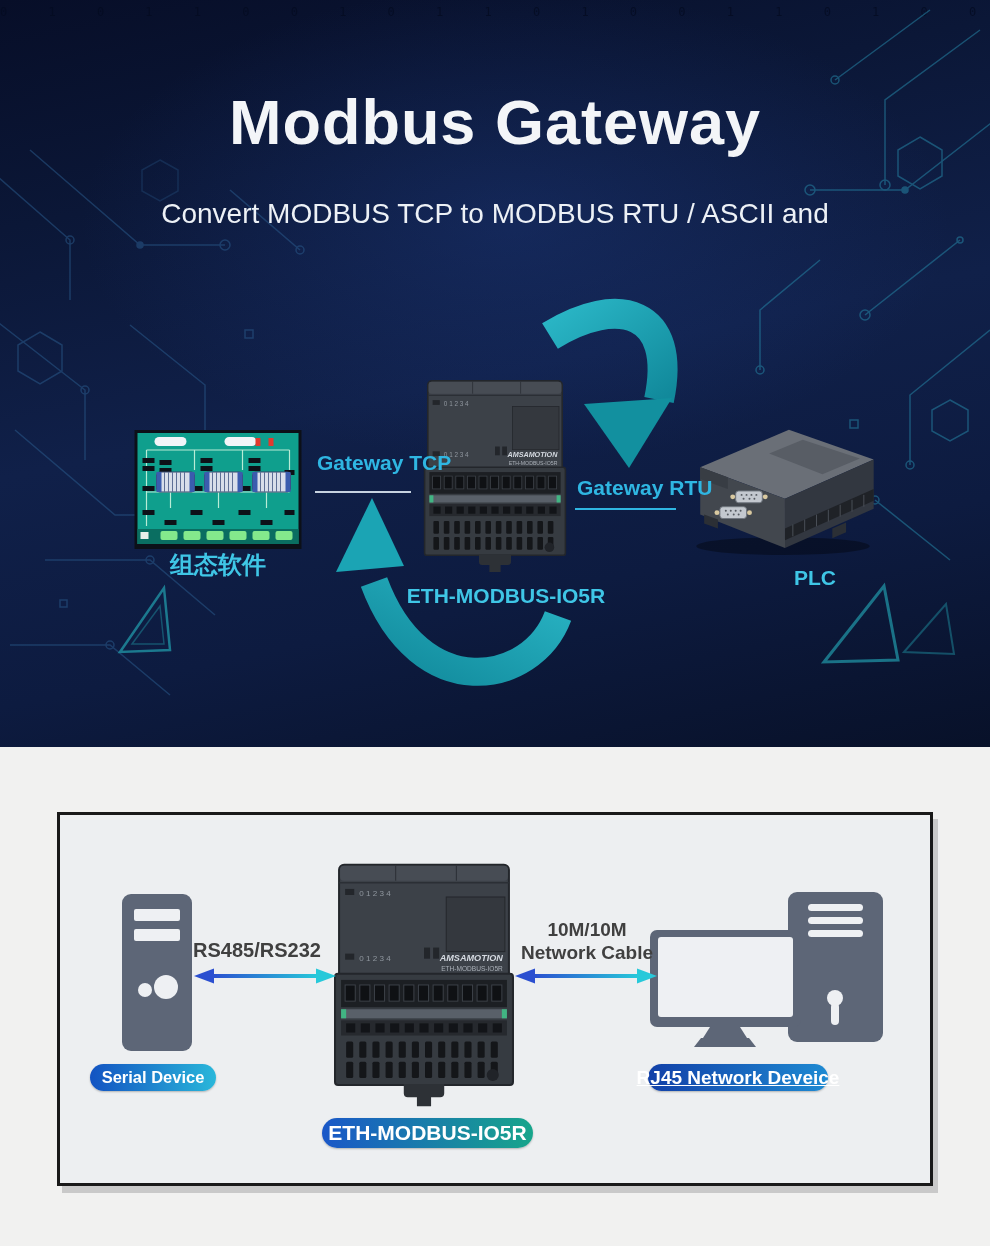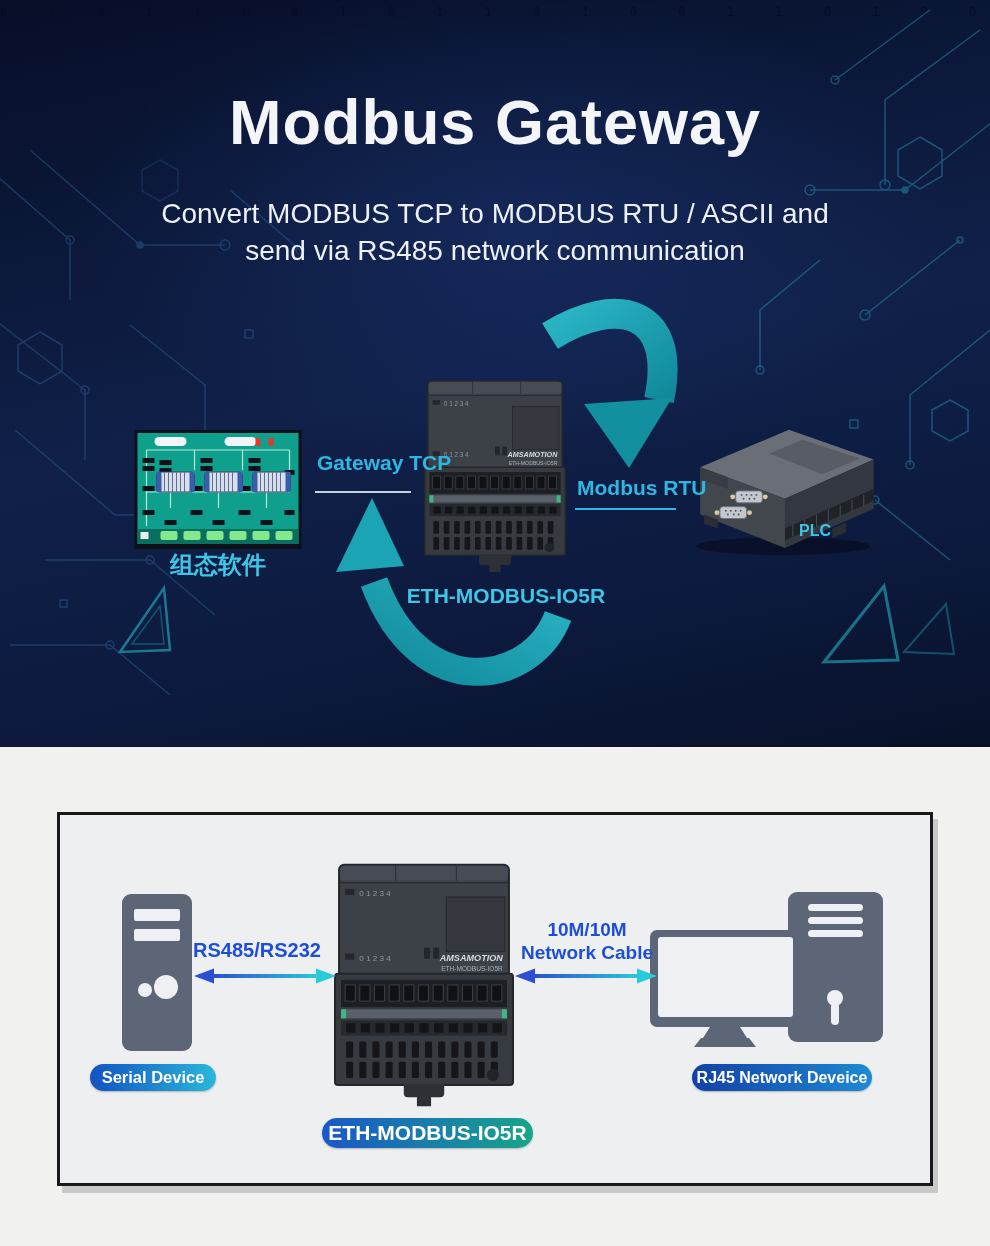--- a/index.html
+++ b/index.html
@@ -38,35 +38,35 @@
   .plc-img{position:absolute;left:684px;top:418px;width:198px;height:138px;}
   .curve-arrows{position:absolute;left:0;top:0;width:990px;height:747px;pointer-events:none;}
 
   
   .panel{position:absolute;left:0;top:747px;width:990px;height:499px;background:#f1f1f0;}
   .diagram-box{position:absolute;left:57px;top:65px;width:870px;height:368px;
     border:3px solid #191919;background:#edeff1;box-shadow:5px 7px 0 #c9c9c9;}
   .tower-icon{position:absolute;left:122px;top:147px;width:70px;height:157px;}
   .desktop-icon{position:absolute;left:650px;top:145px;width:233px;height:160px;}
   .gw-bottom{position:absolute;left:333px;top:113px;width:182px;height:256px;}
-  .link-label{position:absolute;font-weight:bold;color:#1d4ed8;text-align:center;white-space:nowrap;}
+  .link-label{position:absolute;font-weight:bold;color:#404040;text-align:center;white-space:nowrap;}
   .rs485-label{left:193px;top:192px;width:128px;font-size:20px;}
   .cable-label{left:512px;top:171px;width:150px;font-size:19px;line-height:23px;}
   .h-arrow{position:absolute;width:142px;height:20px;}
   .h-arrow-left{left:194px;top:219px;}
   .h-arrow-right{left:515px;top:219px;}
   .badge{position:absolute;display:flex;align-items:center;justify-content:center;
     color:#fff;font-weight:bold;border-radius:15px;white-space:nowrap;
     box-shadow:0 1px 2px rgba(0,0,0,.25);}
   .badge-serial{left:90px;top:317px;width:126px;height:27px;font-size:16.5px;
     background:linear-gradient(90deg,#1353c2,#2ab7da);}
   .badge-eth{left:322px;top:371px;width:211px;height:30px;font-size:21px;
     background:linear-gradient(90deg,#1a57c8,#17a58b);}
-  .badge-rj45{left:692px;top:317px;width:180px;height:27px;font-size:16px;
-    background:linear-gradient(90deg,#1240a8,#1e8ad2);}
+  .badge-rj45{left:648px;top:317px;width:180px;height:27px;font-size:19px;
+    background:linear-gradient(90deg,#1240a8,#1e8ad2);text-decoration:underline;}
 </style>
 </head>
 <body>
 
 <svg width="0" height="0" style="position:absolute">
   <defs>
     <rect id="term" x="0" y="0" width="10" height="16" fill="#0f1114" stroke="#3c4148" stroke-width="1"></rect>
     <rect id="slot2" x="0" y="0" width="9" height="9" fill="#121418"></rect>
     <rect id="vent" x="0" y="0" width="7" height="16" rx="1.5" fill="#141619"></rect>
     <g id="gw-device">
@@ -202,21 +202,20 @@
       <path d="M26 66 L54 28 L58 66 Z" fill="none" stroke="#1e8a9c" stroke-width="1.5" opacity="0.5"></path>
     </svg>
     <svg class="tri tri-right" width="160" height="100" viewBox="0 0 160 100">
       <path d="M18 90 L78 14 L92 88 Z" fill="none" stroke="#1e8a9c" stroke-width="3" opacity="0.8"></path>
       <path d="M98 80 L140 32 L148 82 Z" fill="none" stroke="#1e8a9c" stroke-width="2" opacity="0.5"></path>
     </svg>
 
     <h1 class="title">Modbus Gateway</h1>
     <p class="subtitle">
       <span>Convert MODBUS TCP to MODBUS RTU / ASCII and</span><br>
-      <span>send via RS485 network communication</span>
     </p>
 
     <svg class="curve-arrows" viewBox="0 0 990 747">
       <defs>
         <linearGradient id="curveA" x1="0" y1="0" x2="1" y2="1">
           <stop offset="0" stop-color="#2ab6c6"></stop>
             <stop offset="1" stop-color="#11899b"></stop>
         </linearGradient>
         <linearGradient id="curveB" x1="1" y1="0" x2="0" y2="1">
           <stop offset="0" stop-color="#2ab6c6"></stop>
@@ -356,24 +355,24 @@
           </g>
       </g>
       <polygon points="16,50 44,60 44,72 16,62" fill="#383d44"></polygon>
       <polygon points="20,98 34,103 34,112 20,107" fill="#2b2f35"></polygon>
       <polygon points="150,112 164,106 164,116 150,122" fill="#2b2f35"></polygon>
     </svg>
 
     <div class="cap-label" style="left:134px;top:549px;width:168px;">组态软件</div>
     <div class="cyan-label" style="left:317px;top:451px;">Gateway TCP</div>
     <div class="u-line u-tcp"></div>
-    <div class="cyan-label" style="left:577px;top:476px;">Modbus RTU</div>
+    <div class="cyan-label" style="left:577px;top:476px;">Gateway RTU</div>
     <div class="u-line u-rtu"></div>
     <div class="cap-label" style="left:406px;top:584px;width:200px;font-size:21px;">ETH-MODBUS-IO5R</div>
-    <div class="cap-label" style="left:770px;top:522px;width:90px;font-size:16px;">PLC</div>
+    <div class="cap-label" style="left:770px;top:566px;width:90px;font-size:21px;">PLC</div>
   </section>
 
   <section class="panel">
     <div class="diagram-box"></div>
 
     <svg class="tower-icon" viewBox="0 0 70 157">
       <rect x="0" y="0" width="70" height="157" rx="9" fill="#5d6677"></rect>
       <rect x="12" y="15" width="46" height="12" rx="2" fill="#eef0f3"></rect>
       <rect x="12" y="35" width="46" height="12" rx="2" fill="#eef0f3"></rect>
       <circle cx="23" cy="96" r="7" fill="#eef0f3"></circle>

